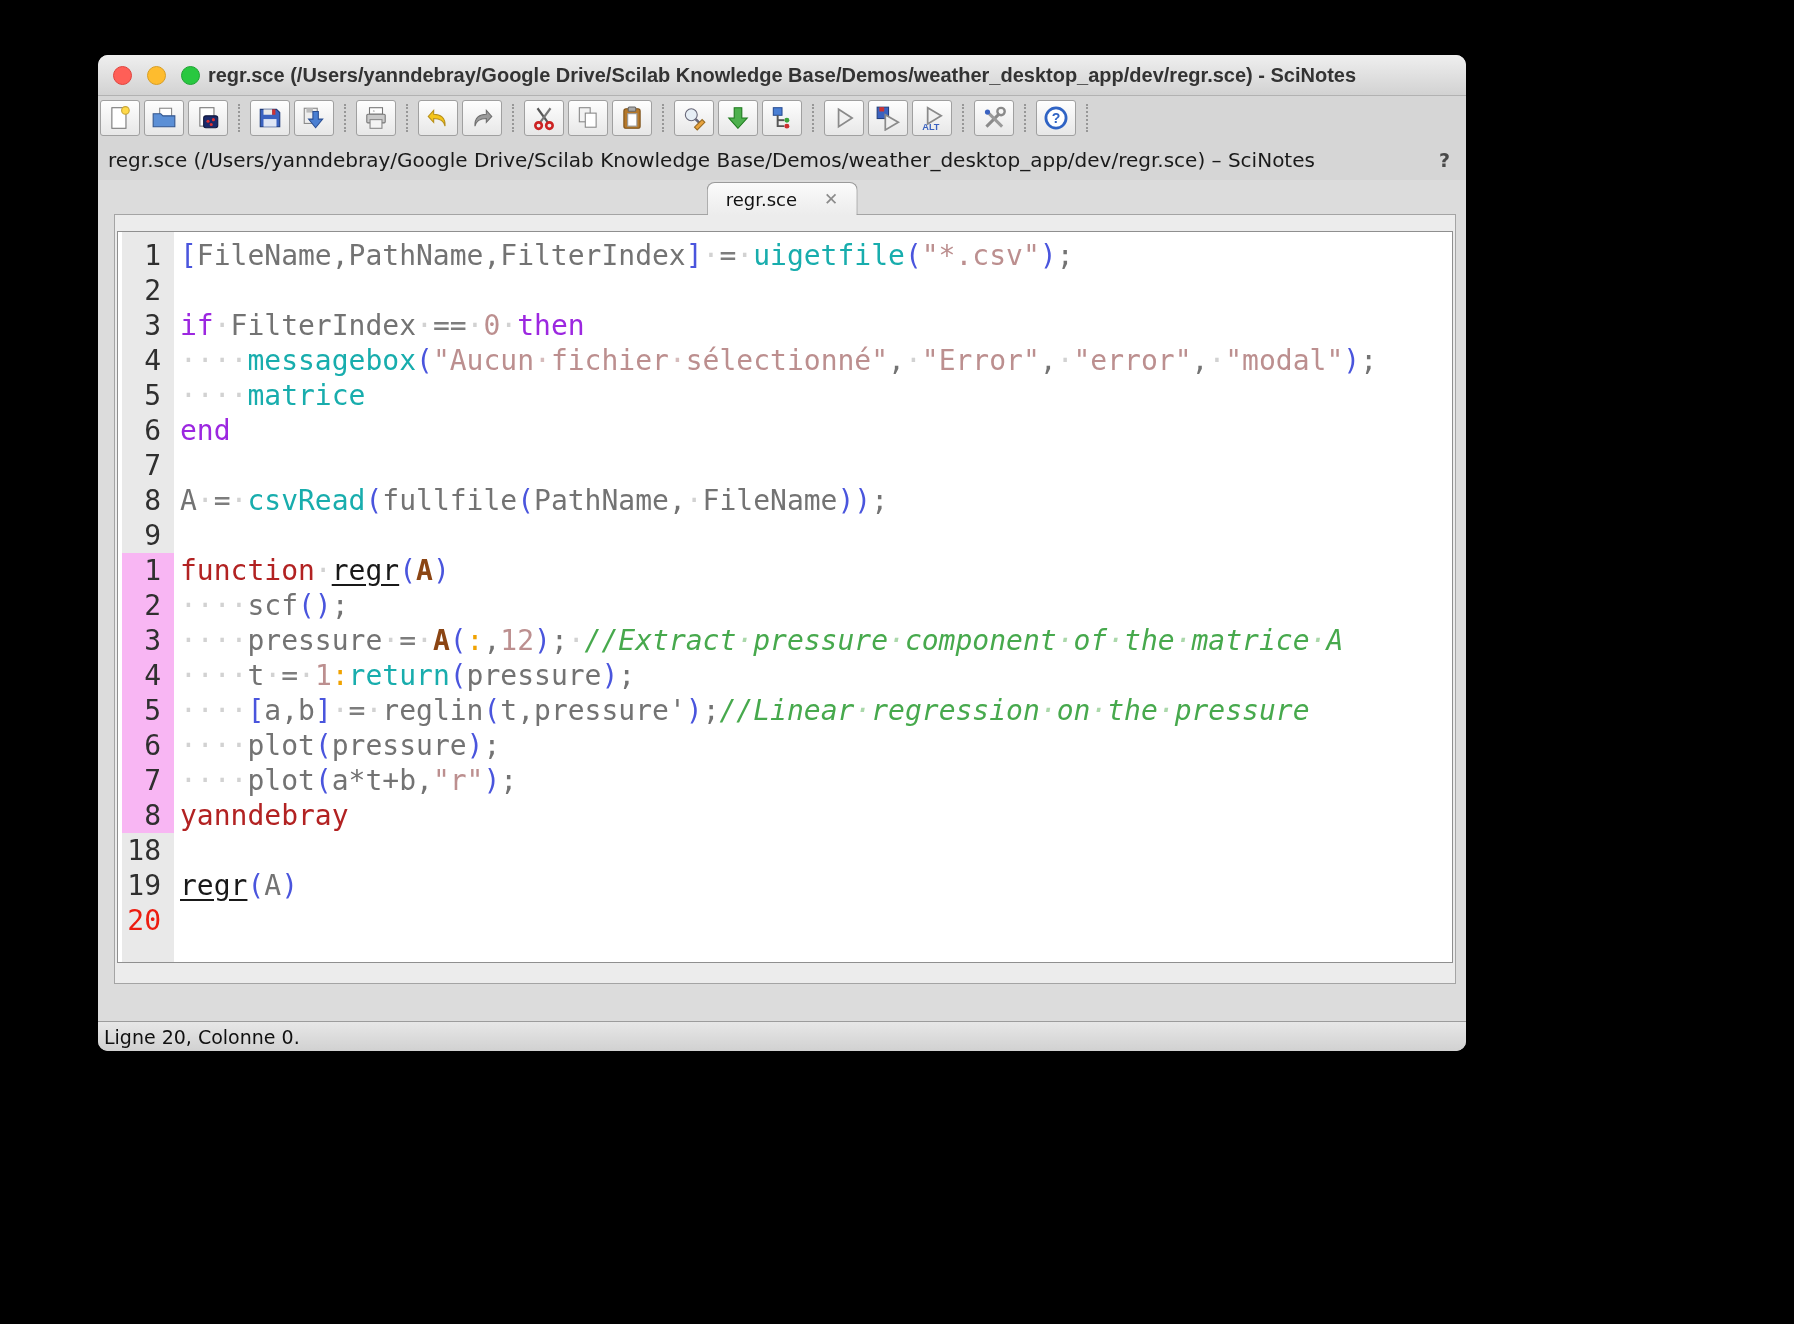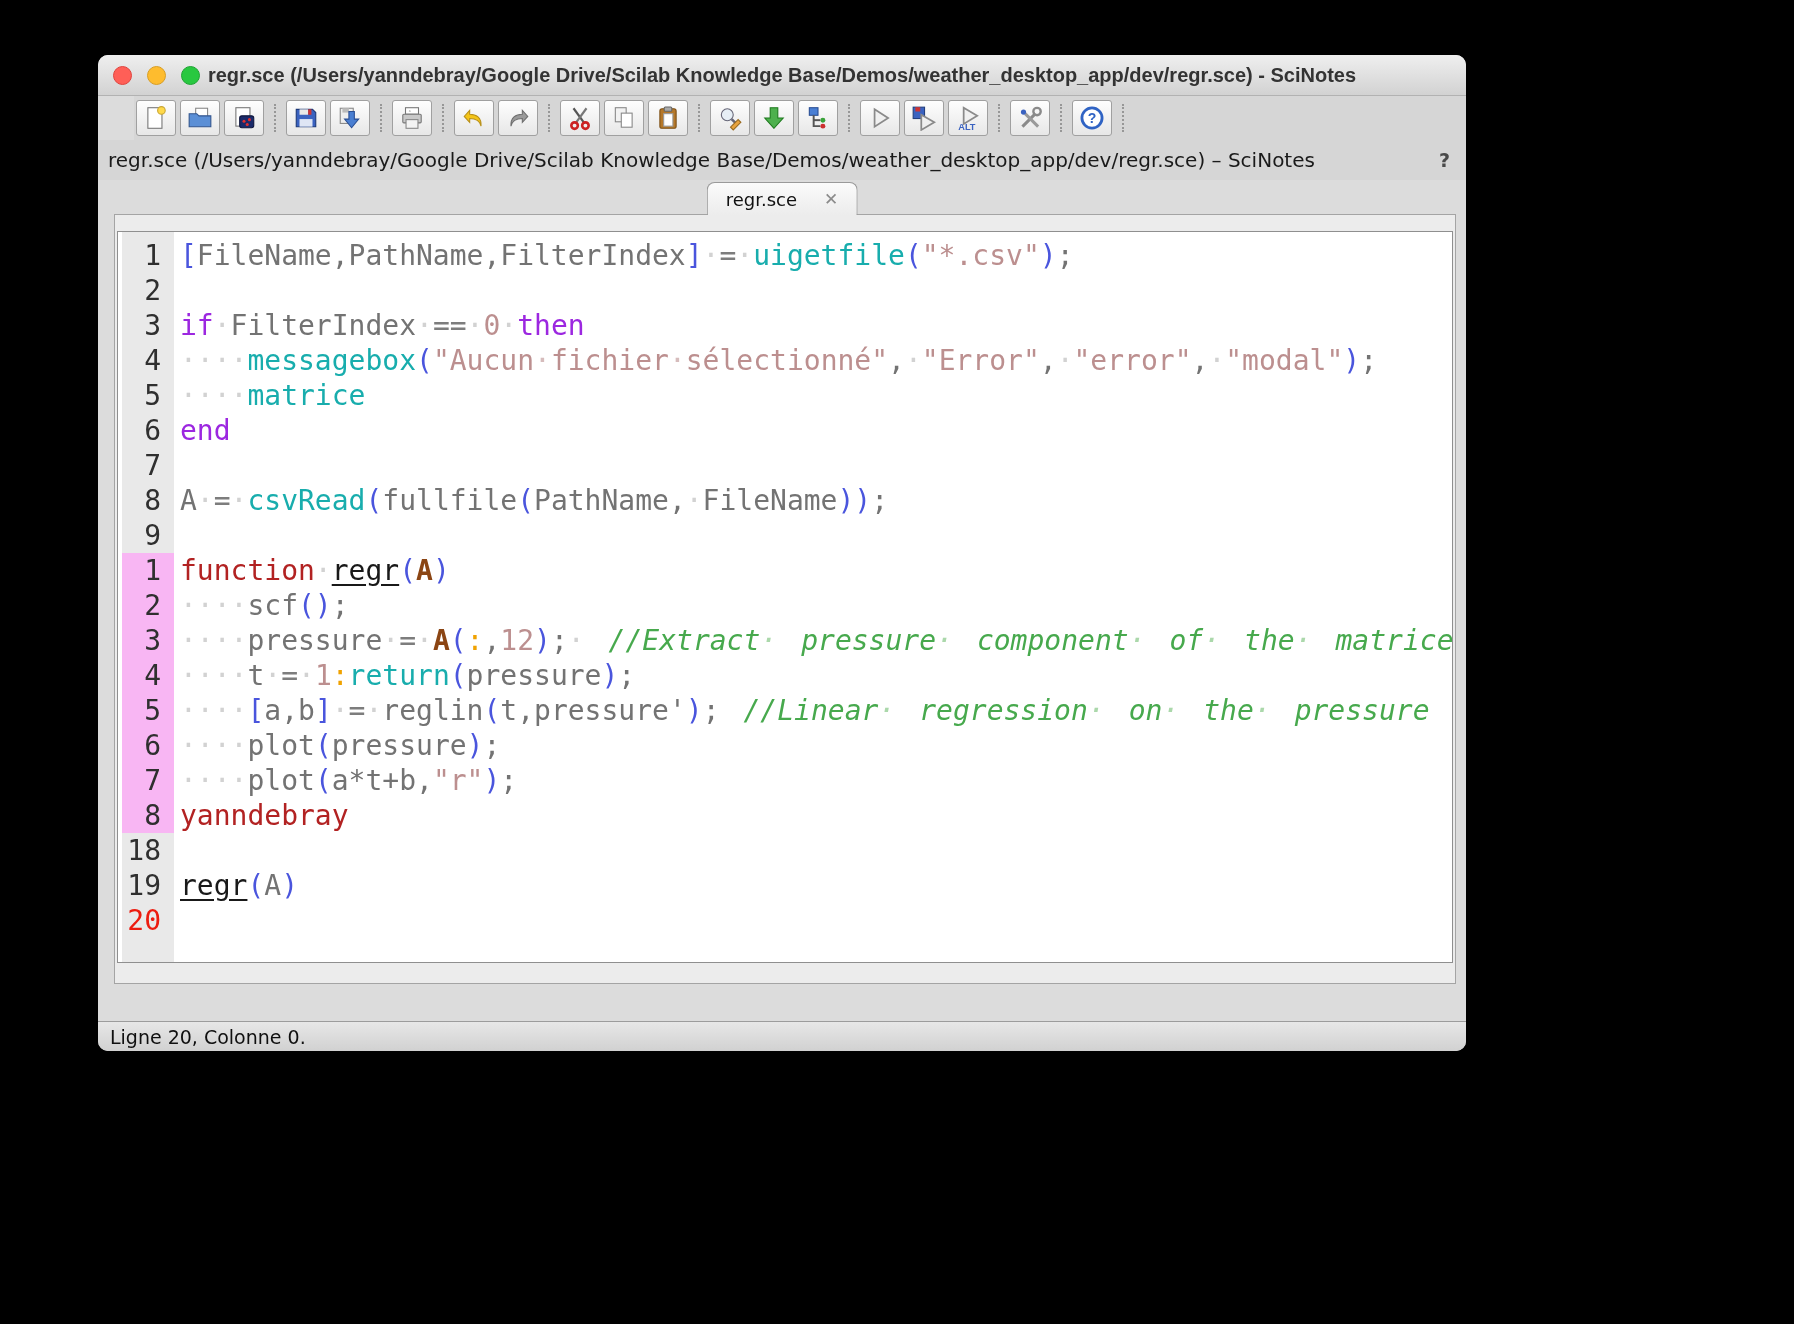--- a/index.html
+++ b/index.html
@@ -16,21 +16,21 @@
             display:flex;align-items:center;}
   .lights{position:absolute;left:15px;top:0;height:40px;display:flex;align-items:center;gap:15px;}
   .light{width:19px;height:19px;border-radius:50%;box-sizing:border-box;}
   .light.red{background:#ff5f57;border:1px solid #e0443e;}
   .light.yellow{background:#febc2e;border:1px solid #d89e24;}
   .light.green{background:#28c840;border:1px solid #1ea433;}
   .title{flex:1;text-align:center;font-size:20px;font-weight:600;color:#333;
          white-space:nowrap;overflow:hidden;}
 
   
-  .toolbar{height:44px;background:#d6d6d6;display:flex;align-items:center;margin-left:36px;}
+  .toolbar{height:44px;background:#d6d6d6;display:flex;align-items:center;}
   .tbtn{width:38px;height:34px;margin:0 2px;border:1px solid #a0a0a0;border-radius:3px;
         background:linear-gradient(#fefefe,#e7e7e7);
         display:flex;align-items:center;justify-content:center;flex:0 0 auto;}
   .tsep{height:28px;border-left:2px dotted #979797;margin:0 8px;flex:0 0 auto;}
 
   
   .pathbar{height:40px;background:#d6d6d6;display:flex;align-items:center;
            padding:0 16px 0 10px;position:relative;
            font-family:"DejaVu Sans",sans-serif;font-size:20px;color:#1a1a1a;white-space:nowrap;}
   .pathbar .help{position:absolute;right:16px;font-weight:bold;color:#4a4a4a;font-size:19px;}
@@ -61,29 +61,29 @@
   .tk-kw{color:var(--c-kw,#9c27e0);}
   .tk-fn{color:var(--c-fn,#18adad);}
   .tk-def{color:var(--c-def,#b22222);text-align:right;}
   .tk-fname{color:#191919;text-decoration:underline;text-underline-offset:4px;}
   .tk-arg{color:var(--c-arg,#8b4513);font-weight:bold;}
   .tk-num,.tk-str{color:var(--c-const,#bc8f8f);}
   .tk-par{color:var(--c-paren,#4a55dd);}
   .tk-op{color:var(--c-op,#7d7d7d);}
   .tk-colon{color:var(--c-colon,#f0a200);}
   .tk-id{color:#737373;}
-  .tk-cmt{color:var(--c-comment,#47a94d);font-style:italic;margin-left:24px;}
+  .tk-cmt{color:var(--c-comment,#47a94d);font-style:italic;}
   .tk-ws{color:#d2d2d2;}
   .tk-sws{color:#d6bcbc;}
   .tk-cws{color:#abd8ab;font-style:italic;}
 
   
   .statusbar{position:absolute;left:0;right:0;bottom:0;height:30px;box-sizing:border-box;
              background:linear-gradient(#e7e7e7,#d1d1d1);border-top:1px solid #9c9c9c;
-             border-radius:0 0 10px 10px;display:flex;align-items:center;padding-left:12px;
+             border-radius:0 0 10px 10px;display:flex;align-items:center;padding-left:6px;
              font-family:"DejaVu Sans",sans-serif;font-size:19px;color:#101010;}
 
   svg{display:block;}
 </style>
 </head>
 <body>
 
 <div class="window">
 
   <div class="titlebar">

